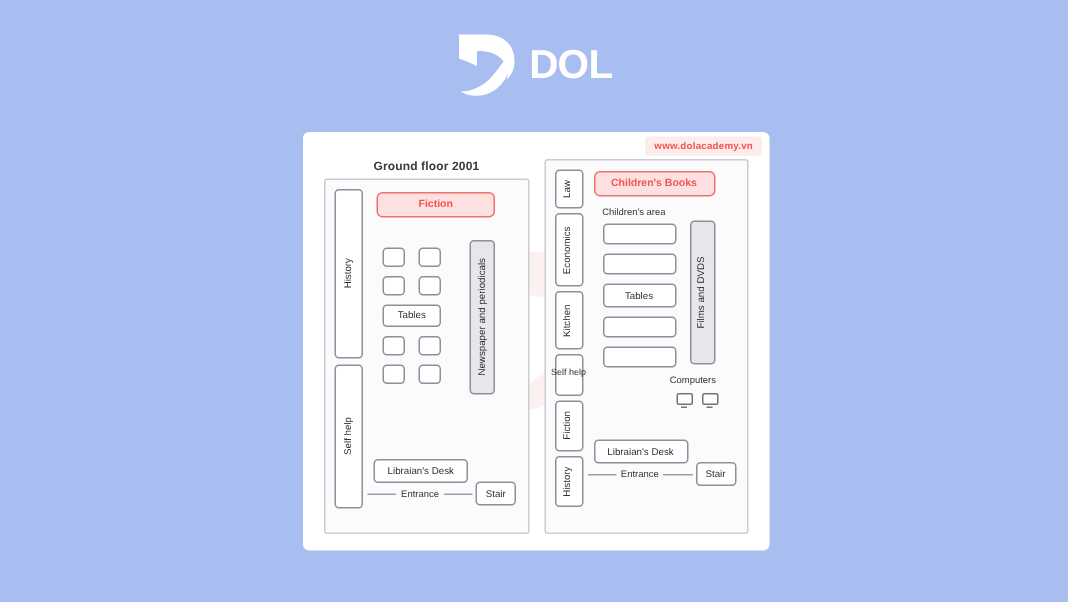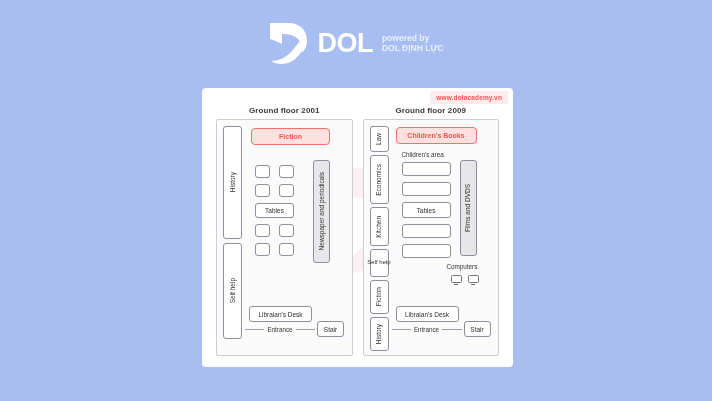--- a/index.html
+++ b/index.html
@@ -116,24 +116,20 @@
   <div id="logo-inner">
     <div id="logo-mark">
       <svg width="40" height="46" viewBox="0 0 40 46" aria-hidden="true">
         <path d="M2 3 H20 C33 3 39 11 39 21 C39 26 37 30 34 33 C35 28 34 23 30 19 C26 15 20 14 14 14 L14 24 C10 22 5 20 2 19 Z" fill="#ffffff"></path>
         <path d="M36 16 C38 24 34 34 26 40 C19 45 9 45 3 41 C10 41 17 38 22 33 C28 27 31 21 36 16 Z" fill="#ffffff"></path>
       </svg>
     </div>
     <div id="logo-text">
       <div id="logo-row-top">
         <div class="logo-dol">DOL</div>
-        <div class="logo-powered">
-          <span>powered by</span>
-          <span>DOL ĐỊNH LỰC</span>
-        </div>
       </div>
     </div>
   </div>
 </div>
 
 <div id="card">
 
   <div id="url-badge">www.dolacademy.vn</div>
 
   <svg id="watermark" viewBox="0 0 40 46" aria-hidden="true">
@@ -187,21 +183,20 @@
         <div class="entrance-wrap" style="left:28px; top:206px; width:70px;">
           <div class="entrance-line"></div>
           <div class="entrance-txt">Entrance</div>
           <div class="entrance-line"></div>
         </div>
 
       </div>
     </div>
 
     <div class="floor">
-      <div class="floor-title">Ground floor 2009</div>
       <div class="floor-box">
 
         <div class="box" style="left:6px; top:6px; width:19px; height:26px;">
           <span class="vlabel">Law</span>
         </div>
         <div class="box" style="left:6px; top:35px; width:19px; height:49px;">
           <span class="vlabel">Economics</span>
         </div>
         <div class="box" style="left:6px; top:87px; width:19px; height:39px;">
           <span class="vlabel">Kitchen</span>

